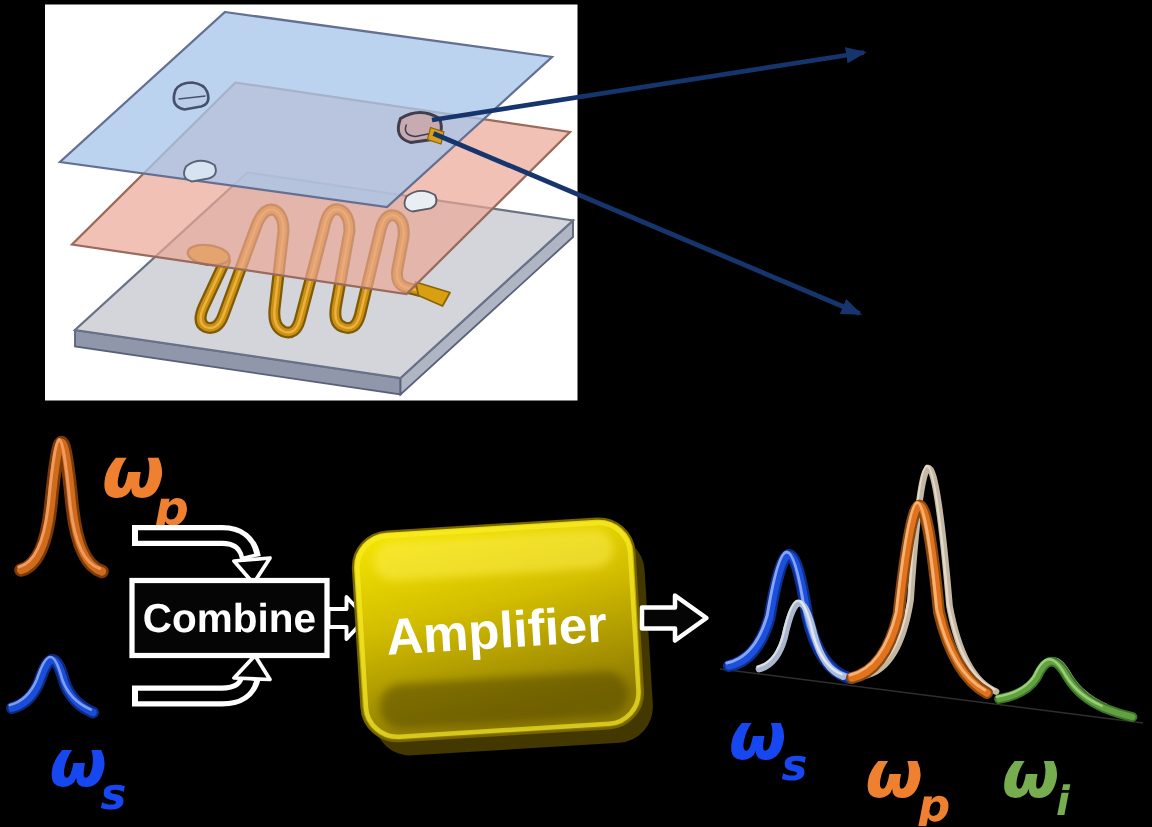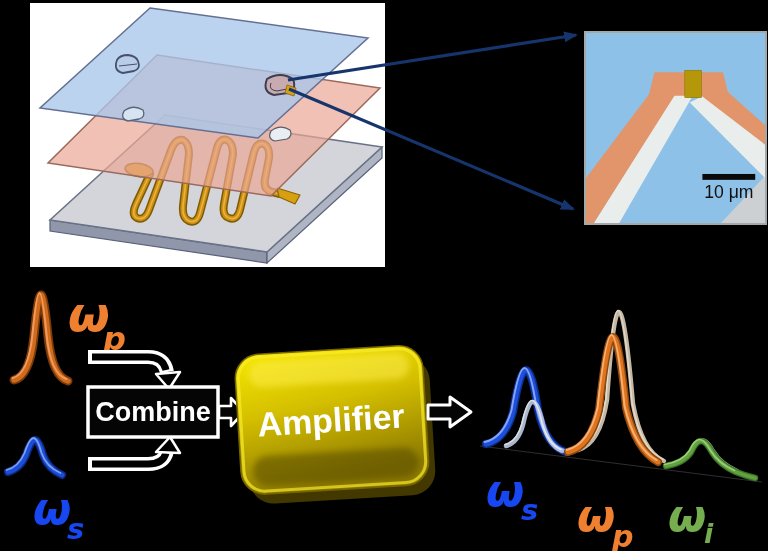--- a/index.html
+++ b/index.html
@@ -47,34 +47,20 @@
       <path d="M124,111 Q120,119 128,121 L139,119 Q146,117 143,110 Q133,104 124,111 Z" fill="#d6e3f0" stroke="#5a6478" stroke-width="1.3"></path>
       <g>
         <path d="M267,79 Q262,92 274,95 L288,93 Q297,90 293,79 Q280,71 267,79 Z" fill="#c8aab1" stroke="#3e3e4e" stroke-width="2"></path>
         <path d="M271,83 Q268,90 277,91 L287,89" fill="none" stroke="#3e3e4e" stroke-width="1"></path>
         <polygon points="287,85 296,88 294,96 285,93" fill="#d8a018" stroke="#8a6406" stroke-width="0.8"></polygon>
       </g>
       <path d="M271,131 Q267,139 275,141 L287,139 Q293,136 290,130 Q280,124 271,131 Z" fill="#e9eef3" stroke="#5a5a68" stroke-width="1.2"></path>
     </svg>
   </div>
 
-  <div id="inset-panel" class="abs">
-    <svg width="179" height="190" viewBox="0 0 183 194">
-      <rect x="0" y="0" width="183" height="194" fill="#8dc1e7"></rect>
-      <polygon points="183,146 183,194 138,194" fill="#ccd0d3"></polygon>
-      <polygon points="8,194 92,60 108,66 34,194" fill="#e9edec"></polygon>
-      <polygon points="120,64 183,112 183,148 106,71" fill="#e9edec"></polygon>
-      <polygon points="0,148 74,50 93,60 8,194 0,194 0,168" fill="#e2946a"></polygon>
-      <polygon points="118,52 136,52 183,94 183,114 118,64" fill="#e2946a"></polygon>
-      <polygon points="70,40 140,40 146,64 64,64" fill="#e2946a"></polygon>
-      <rect x="101" y="38" width="17" height="28" fill="#b5980a" stroke="#8a7406" stroke-width="0.6"></rect>
-      <rect x="119" y="144" width="54" height="6" fill="#0a0a0a"></rect>
-      <text x="146" y="169" text-anchor="middle" font-size="18" fill="#101010">10 μm</text>
-    </svg>
-  </div>
 
   <svg id="flow-svg" class="abs" width="768" height="283" viewBox="0 268 768 283">
     <defs>
       <linearGradient id="goldG" x1="0" y1="0" x2="0.25" y2="1">
         <stop offset="0" stop-color="#f6e800"></stop>
         <stop offset="0.45" stop-color="#d4bf00"></stop>
         <stop offset="1" stop-color="#8d7a00"></stop>
       </linearGradient>
       <filter id="soft" x="-40%" y="-40%" width="180%" height="180%">
           <feGaussianBlur stdDeviation="3"></feGaussianBlur>

